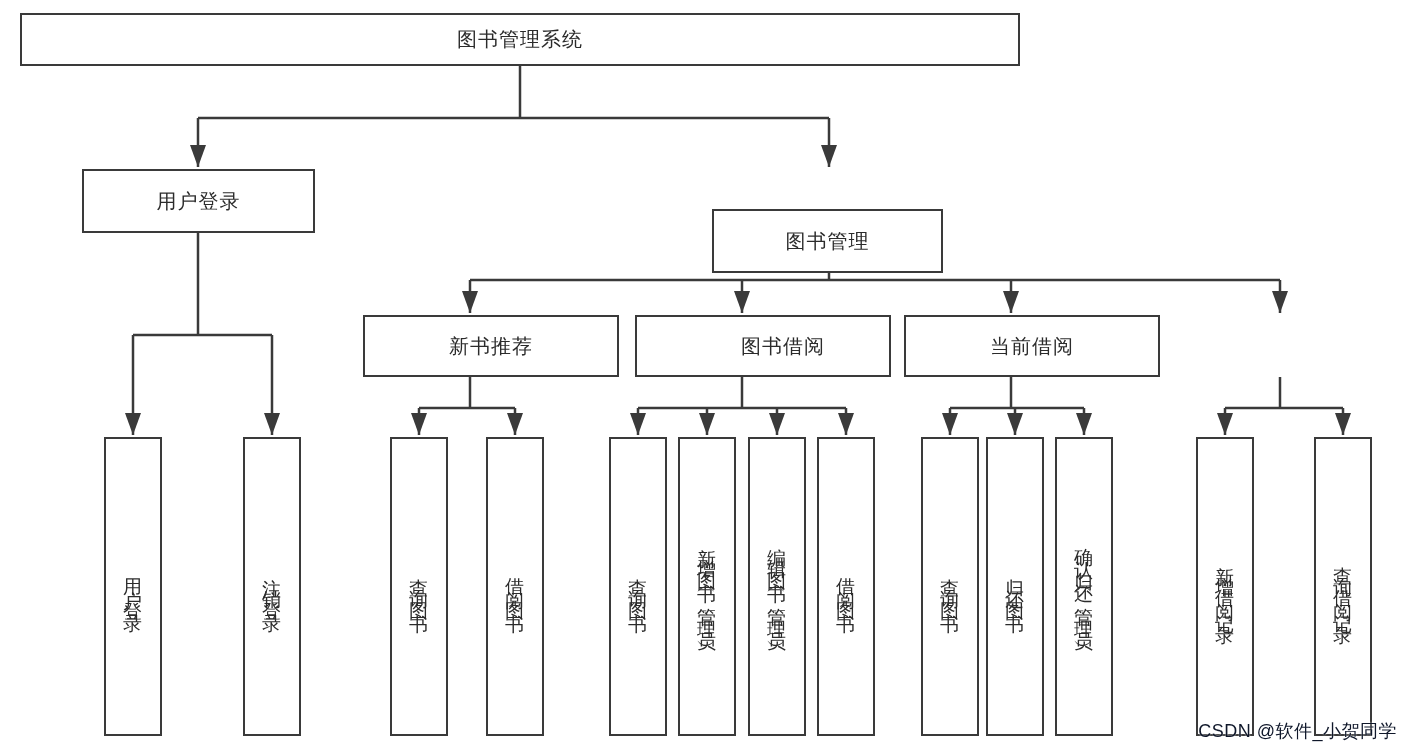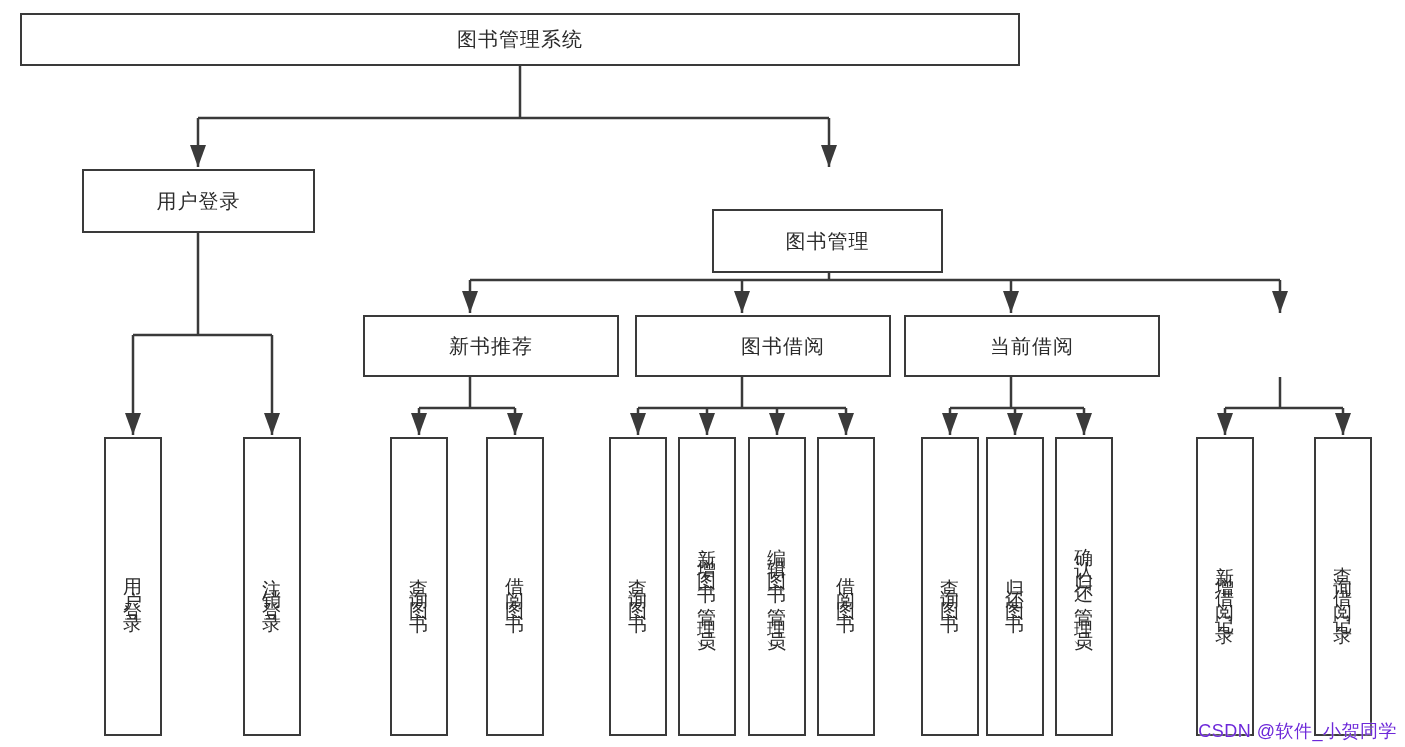--- a/index.html
+++ b/index.html
@@ -62,21 +62,21 @@
   .leaf.p9  { left: 921px; }
   .leaf.p10 { left: 986px; }
   .leaf.p11 { left: 1055px; }
   .leaf.p12 { left: 1196px; }
   .leaf.p13 { left: 1314px; }
   .watermark {
     position: absolute;
     right: 8px;
     bottom: 4px;
     font-size: 18px;
-    color: #6d28d9;
+    color: #0f172a;
     letter-spacing: 0.5px;
     z-index: 5;
     text-shadow: 0 0 2px #ffffff;
   }
 </style>
 </head>
 <body>
 
 <div class="stage">
 

